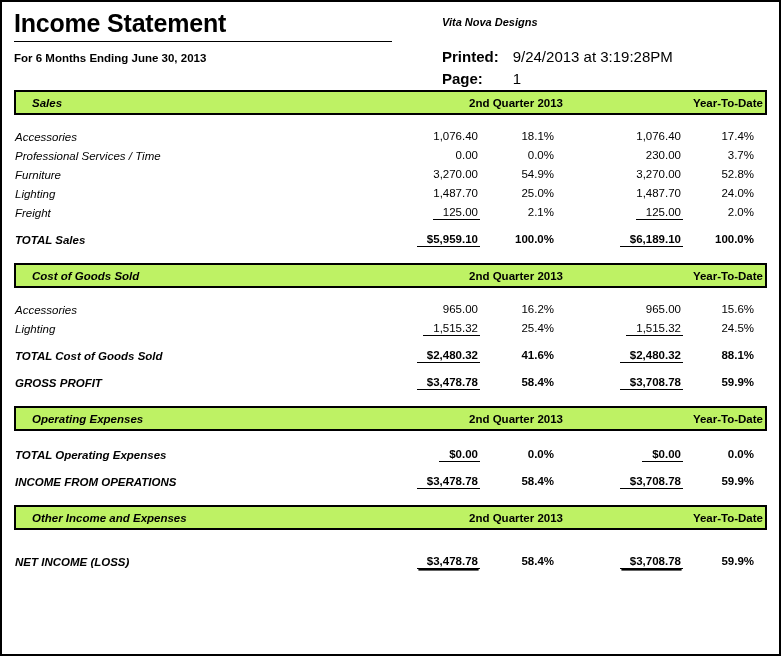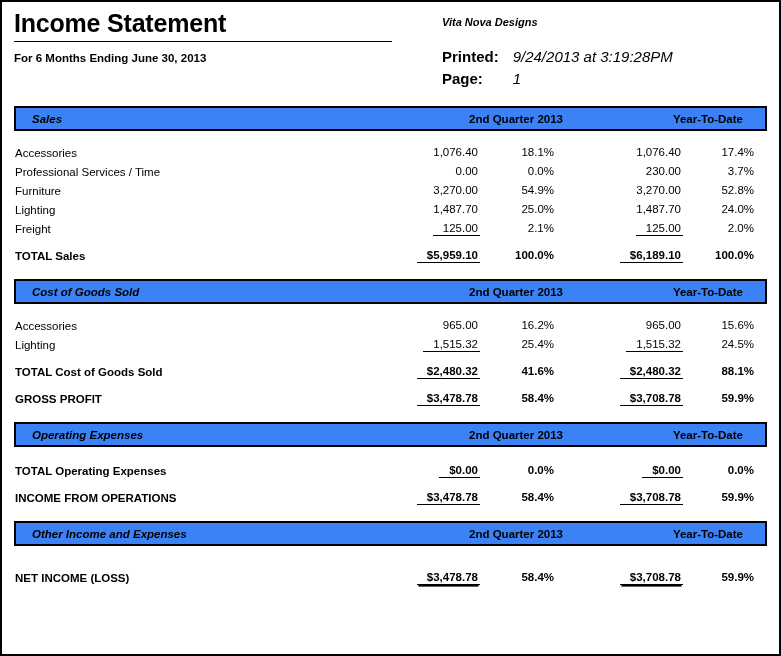--- a/index.html
+++ b/index.html
@@ -18,21 +18,21 @@
     height: 656px;
     box-sizing: border-box;
     background: #ffffff;
     border: 2px solid #000000;
     overflow: hidden;
   }
 
   
   .header {
     position: relative;
-    height: 104px;
+    height: 88px;
   }
 
   .title-block {
     position: absolute;
     left: 12px;
     top: 6px;
     width: 380px;
   }
   .doc-title {
     font-size: 25px;
@@ -69,21 +69,21 @@
   }
   .meta-table td {
     padding: 0 0 5px 0;
     vertical-align: top;
     white-space: nowrap;
   }
   .meta-label {
     font-weight: bold;
     padding-right: 14px !important;
   }
-  .meta-value { font-weight: normal; font-style: italic; }
+  .meta-value { font-weight: normal; }
 
   
   .stmt {
     width: 751px;
     margin: 0 auto;
     border-collapse: collapse;
     table-layout: fixed;
     font-size: 11.5px;
   }
   .stmt col.c-label { width: 384px; }
@@ -92,49 +92,50 @@
   .stmt col.c-amt2  { width: 125px; }
   .stmt col.c-pct2  { width: 78px; }
 
   .stmt td {
     padding: 0;
     vertical-align: middle;
   }
 
   
   tr.section-head > td {
-    background: #3b82f6;
+    background: #bef264;
     border-top: 2px solid #000;
     border-bottom: 2px solid #000;
     height: 21px;
     font-weight: bold;
     font-size: 11.5px;
   }
   tr.section-head > td.first { border-left: 2px solid #000; }
   tr.section-head > td.last  { border-right: 2px solid #000; }
   .sec-title {
     font-style: italic;
     padding-left: 16px;
     display: block;
   }
   .sec-col-head {
     display: block;
     text-align: right;
-    padding-right: 22px;
+    padding-right: 2px;
     white-space: nowrap;
   }
   .sec-col-head.q { padding-right: 0px; }
 
   
   tr.row > td { height: 19px; }
   tr.row.pad-top > td { padding-top: 8px; }
 
   .lbl {
     padding-left: 70px;
     white-space: nowrap;
+    font-style: italic;
   }
   .lbl.total { font-weight: bold; }
 
   .num {
     text-align: right;
     white-space: nowrap;
     padding-right: 4px;
   }
   .num.amt1 { padding-right: 5px; }
   .num.pct1 { padding-right: 7px; }

